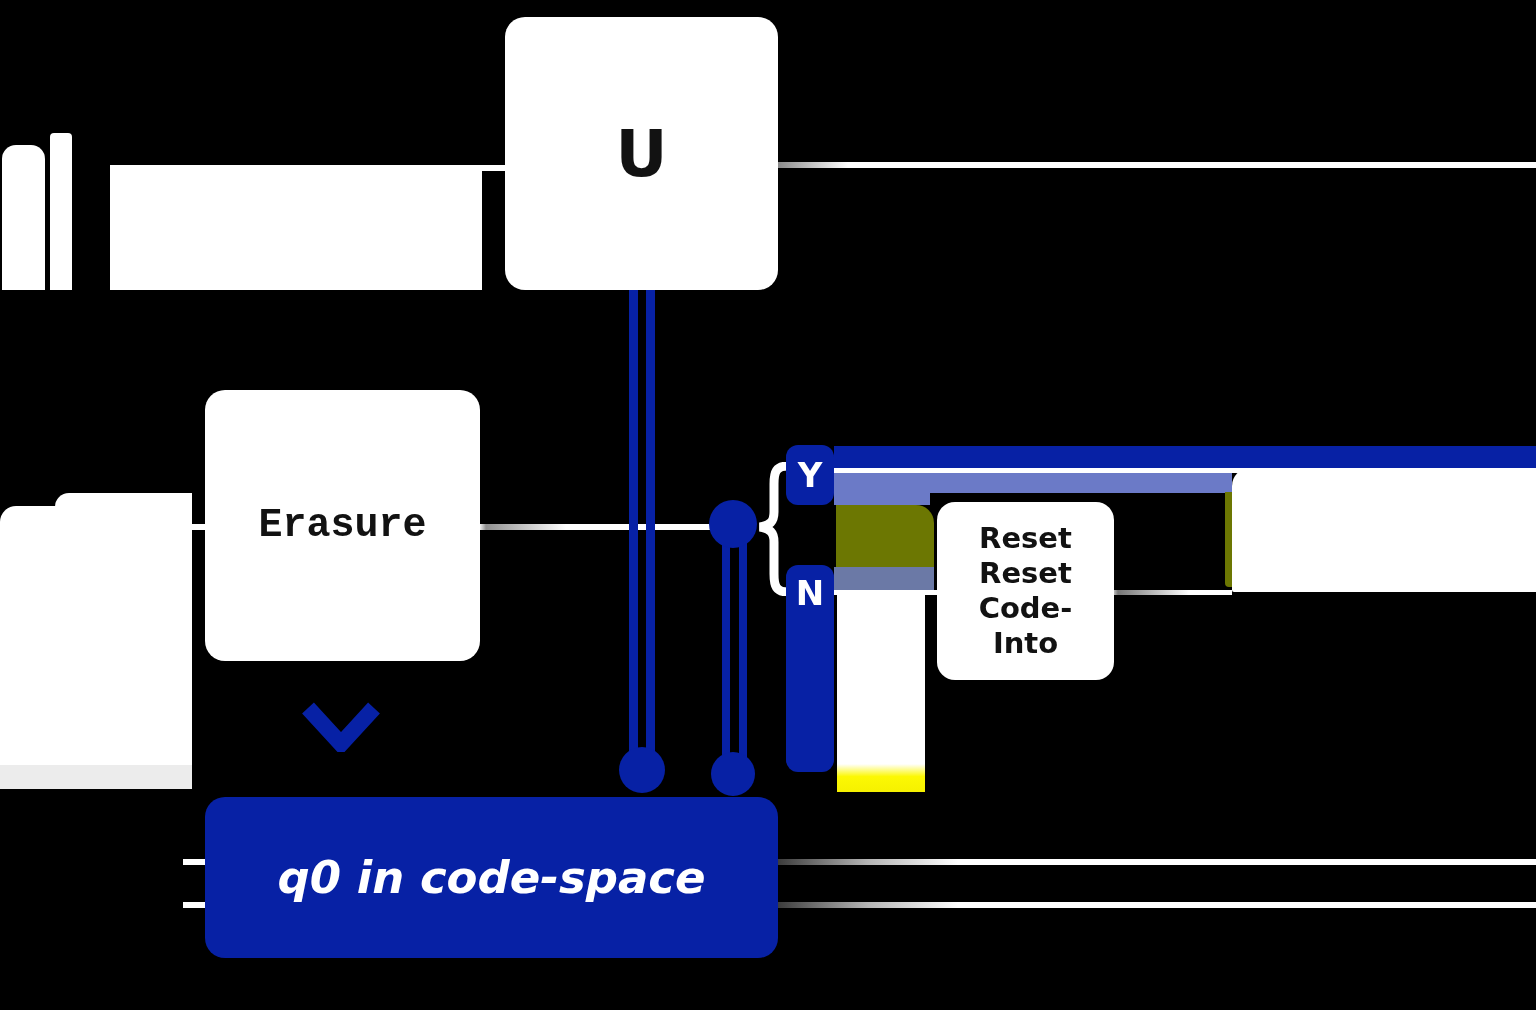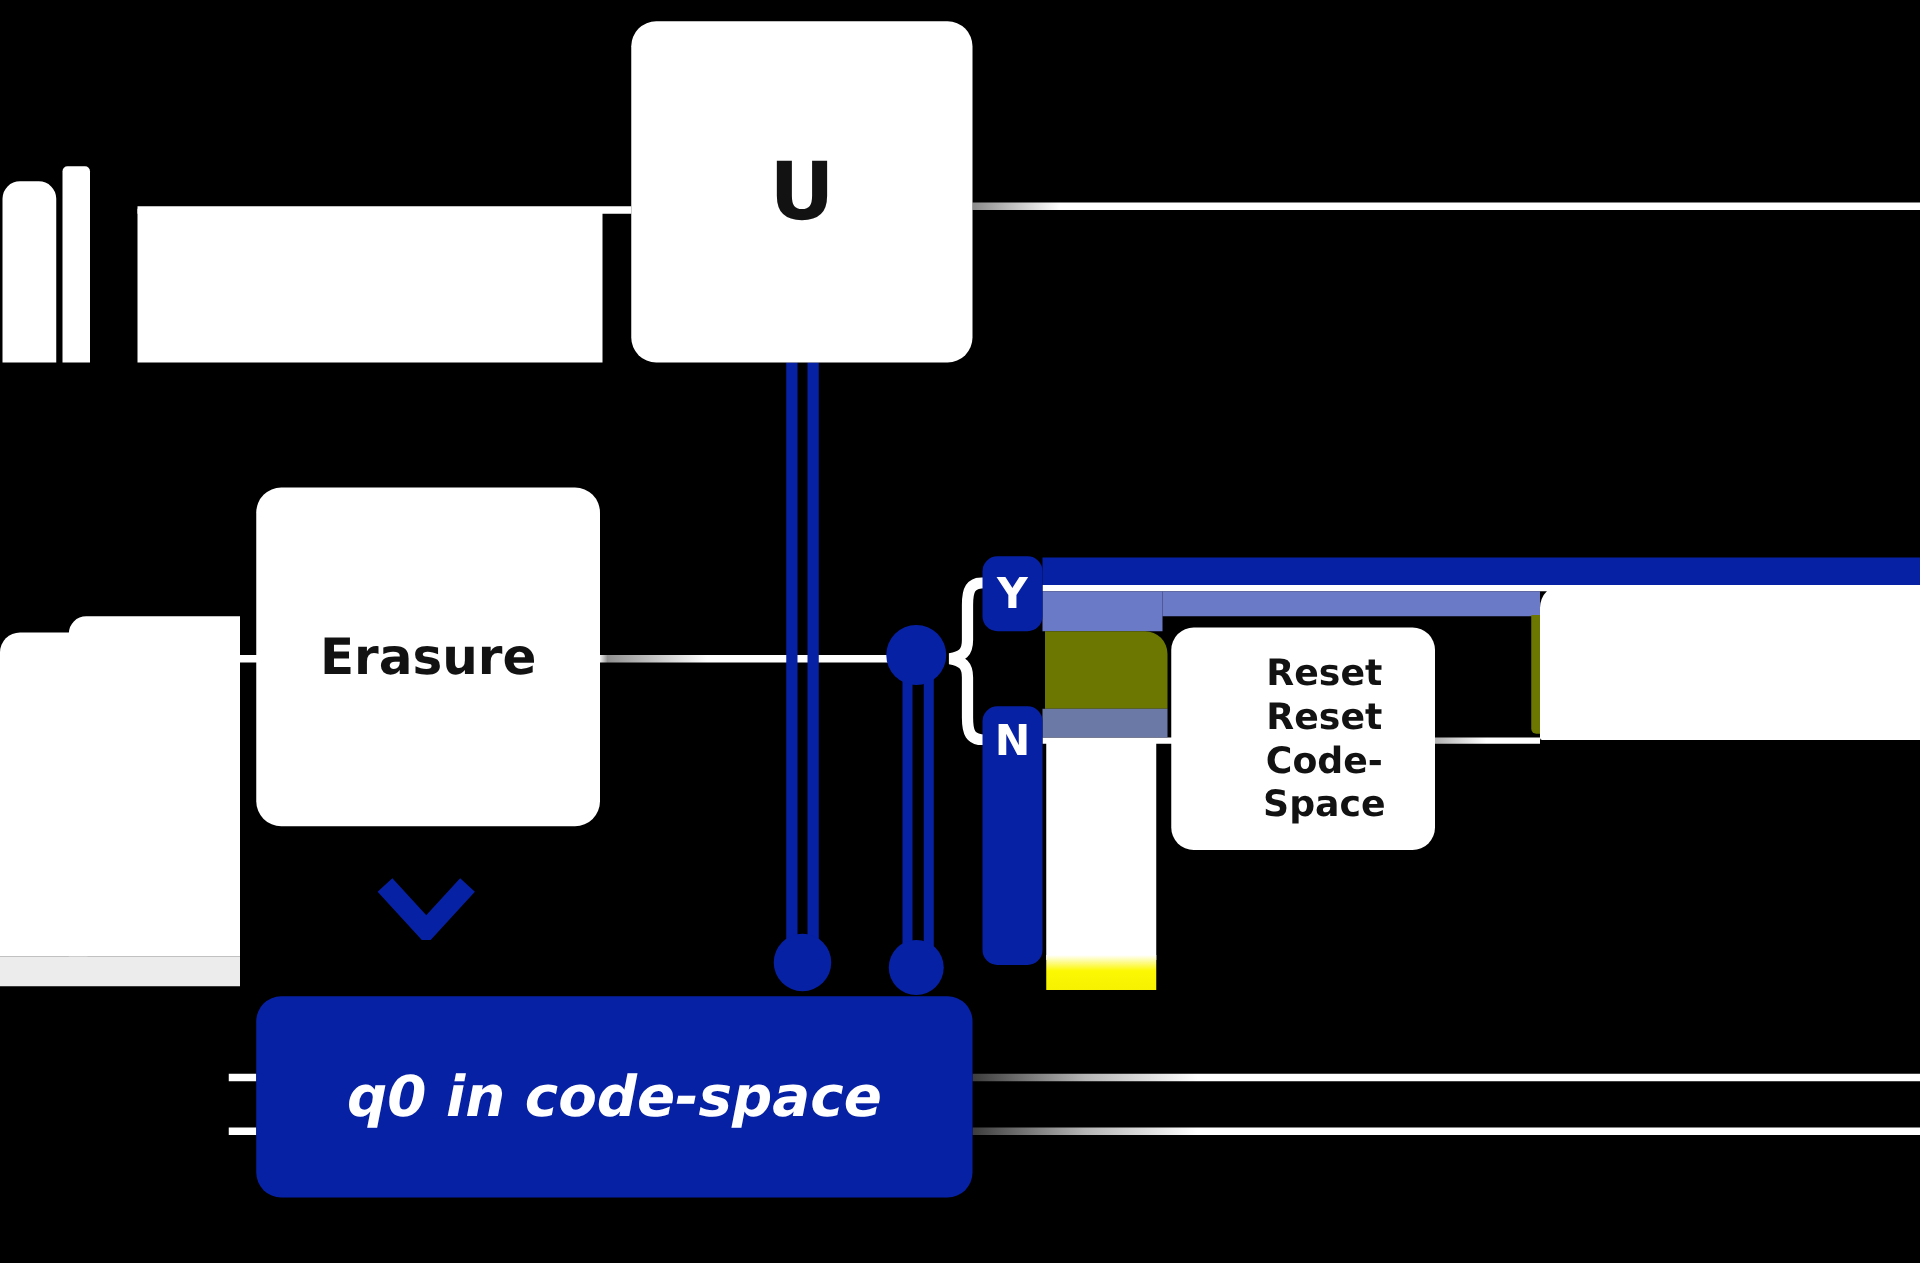--- a/index.html
+++ b/index.html
@@ -56,29 +56,29 @@
 
   <div class="abs blue" style="left: 629px; top: 290px; width: 9px; height: 482px; background: rgb(7, 33, 165);"></div>
   <div class="abs blue" style="left: 646px; top: 290px; width: 9px; height: 482px; background: rgb(7, 33, 165);"></div>
   <div class="abs blue" style="left: 722px; top: 535px; width: 8px; height: 242px; background: rgb(7, 33, 165);"></div>
   <div class="abs blue" style="left: 739px; top: 535px; width: 8px; height: 242px; background: rgb(7, 33, 165);"></div>
 
   <div class="gatebox" style="left:505px;top:17px;width:273px;height:273px;font-size:64px;">
     <span>U</span>
   </div>
 
-  <div class="gatebox" style="left:205px;top:390px;width:275px;height:271px;font-size:40px;line-height:48px;">
+  <div class="gatebox" style="left:205px;top:390px;width:275px;height:271px;font-size:40px;line-height:48px;font-family:Liberation Mono, monospace;">
     <span>Erasure</span>
   </div>
 
-  <div class="gatebox" style="left:937px;top:502px;width:177px;height:178px;font-size:29px;line-height:35px;border-radius:18px;padding-left:34px;">
+  <div class="gatebox" style="left:937px;top:502px;width:177px;height:178px;font-size:29px;line-height:35px;border-radius:18px;">
     <span>Reset</span>
     <span>Reset</span>
     <span>Code-</span>
-    <span>Space</span>
+    <span>Into</span>
   </div>
 
   <div class="bluebox" style="left: 205px; top: 797px; width: 573px; height: 161px; border-radius: 20px; font-size: 45px; line-height: 64px; background: rgb(7, 33, 165); font-style: italic;">
     <span>q0 in code-space</span>
   </div>
 
   <div class="abs blue round" style="left: 709px; top: 500px; width: 48px; height: 48px; background: rgb(7, 33, 165);"></div>
   <div class="abs blue round" style="left: 619px; top: 747px; width: 46px; height: 46px; background: rgb(7, 33, 165);"></div>
   <div class="abs blue round" style="left: 711px; top: 752px; width: 44px; height: 44px; background: rgb(7, 33, 165);"></div>
 

